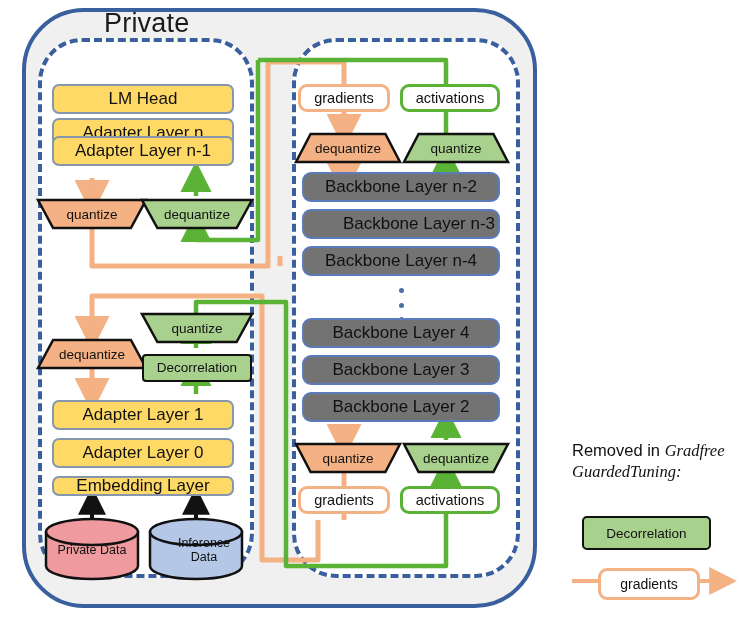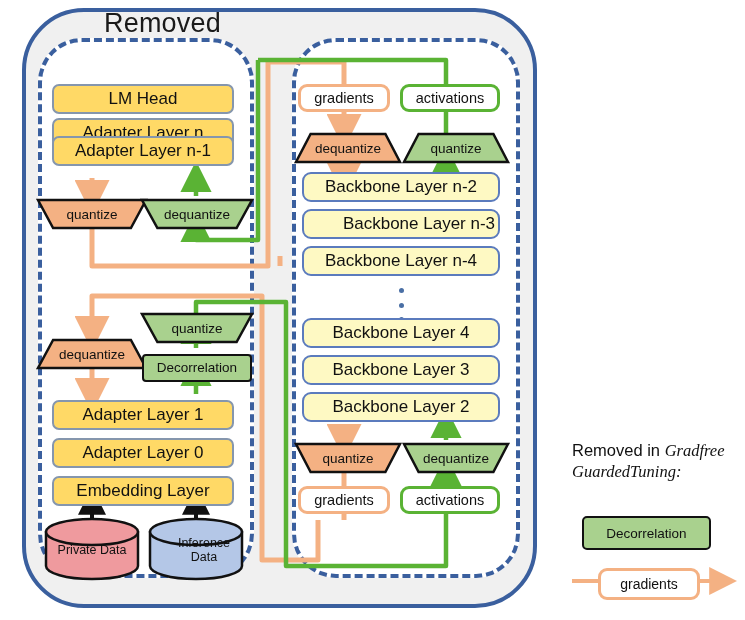--- a/index.html
+++ b/index.html
@@ -20,21 +20,21 @@
       white-space:nowrap;}
   .title-client{left:104px;top:8px;}
   .title-server{left:352px;top:8px;}
 
   
   .node{position:absolute;box-sizing:border-box;display:flex;align-items:center;
       justify-content:center;text-align:right;color:#111;line-height:1.05;}
 
   .box-adapter{background:#ffd966;border:2px solid #8596ad;border-radius:7px;
       font-size:17px;}
-  .box-backbone{background:#fef9c3;border:2px solid #5b7bbd;border-radius:9px;
+  .box-backbone{background:#737373;border:2px solid #5b7bbd;border-radius:9px;
       font-size:17px;}
 
   
   .trap{position:absolute;box-sizing:border-box;display:flex;align-items:center;
       justify-content:center;font-size:13.5px;color:#111;}
   .trap.down{ 
       clip-path:polygon(0% 0%, 100% 0%, 86% 100%, 14% 100%);}
   .trap.up{   
       clip-path:polygon(14% 0%, 86% 0%, 100% 100%, 0% 100%);}
   .trap-orange{background:#f4b183;}
@@ -74,21 +74,21 @@
   svg.overlay{position:absolute;left:0;top:0;width:745px;height:620px;
       pointer-events:none;overflow:visible;}
 </style>
 </head>
 <body>
 
 <div id="root">
 
   <div class="outer-frame"></div>
 
-  <div class="zone-title title-client">Removed</div>
+  <div class="zone-title title-client">Private</div>
 
   <div class="zone-dashed zone-client"></div>
   <div class="zone-dashed zone-server"></div>
 
   <svg class="overlay" viewBox="0 0 745 620">
     <defs>
       <marker id="ar-or" markerWidth="7" markerHeight="7" refX="3.2" refY="3.5" orient="auto">
           <path d="M0,0 L7,3.5 L0,7 z" fill="#f4b183"></path>
         </marker>
       <marker id="ar-gr" markerWidth="7" markerHeight="7" refX="3.2" refY="3.5" orient="auto">
@@ -159,21 +159,21 @@
 
   <div class="trap down trap-green" style="left:142px;top:314px;width:110px;height:28px;">quantize</div>
   <svg class="overlay">
     <path d="M142,314 L252,314 L236.6,342 L157.4,342 Z" fill="none" stroke="#111" stroke-width="2.5"></path>
   </svg>
 
   <div class="node box-decorr" style="left:142px;top:354px;width:110px;height:28px;">Decorrelation</div>
 
   <div class="node box-adapter" style="left:52px;top:400px;width:182px;height:30px;">Adapter Layer 1</div>
   <div class="node box-adapter" style="left:52px;top:438px;width:182px;height:30px;">Adapter Layer 0</div>
-  <div class="node box-adapter" style="left:52px;top:476px;width:182px;height:30px;">Embedding Layer</div>
+  <div class="node box-adapter" style="left:52px;top:476px;width:182px;height:20px;">Embedding Layer</div>
 
   <div class="cyl" style="left:44px;top:518px;width:96px;height:62px;">
     <svg width="96" height="62" style="position:absolute;left:0;top:0;overflow:visible;">
       <path d="M2,14 L2,48 A46,13 0 0 0 94,48 L94,14 Z" fill="#ef9a9e" stroke="#111" stroke-width="2.5"></path>
       <ellipse cx="48" cy="14" rx="46" ry="13" fill="#ef9a9e" stroke="#111" stroke-width="2.5"></ellipse>
     </svg>
     <div class="label">Private Data</div>
   </div>
 
   <div class="cyl" style="left:148px;top:518px;width:96px;height:62px;padding-left:16px;">

